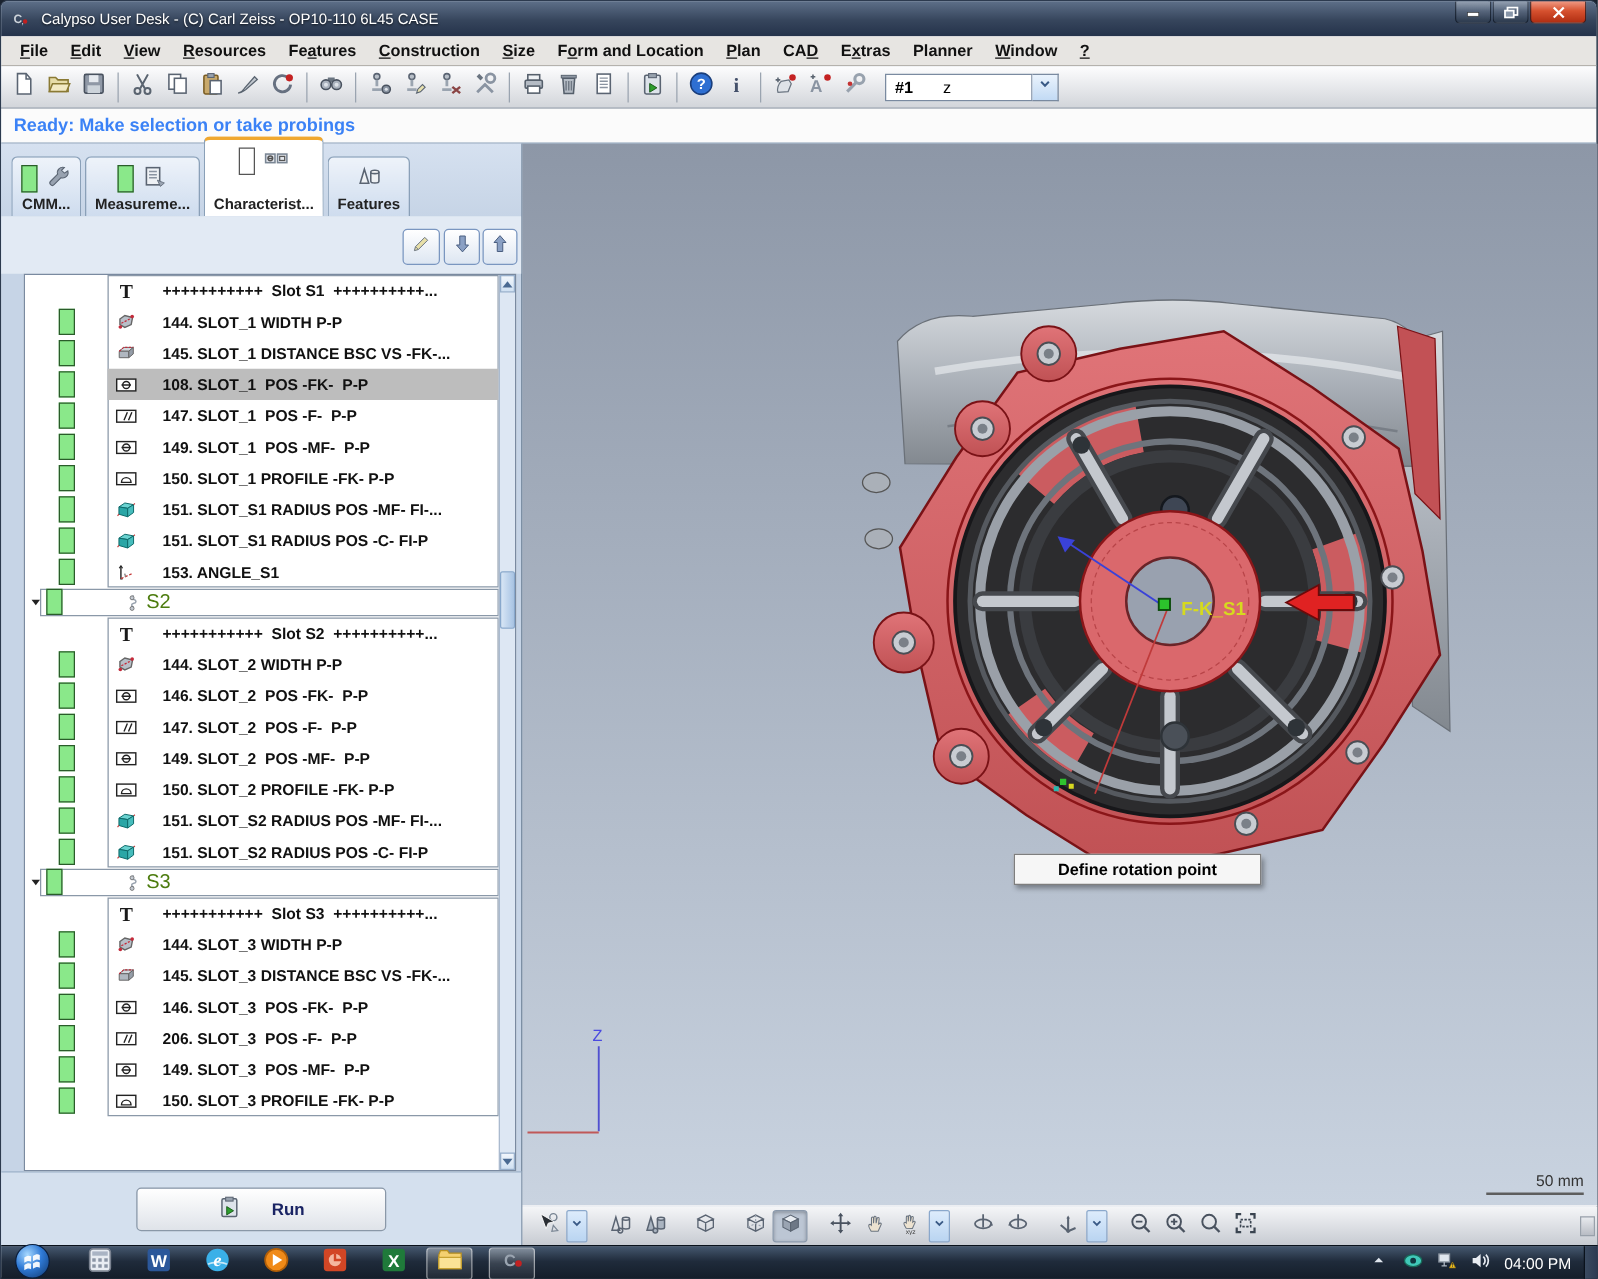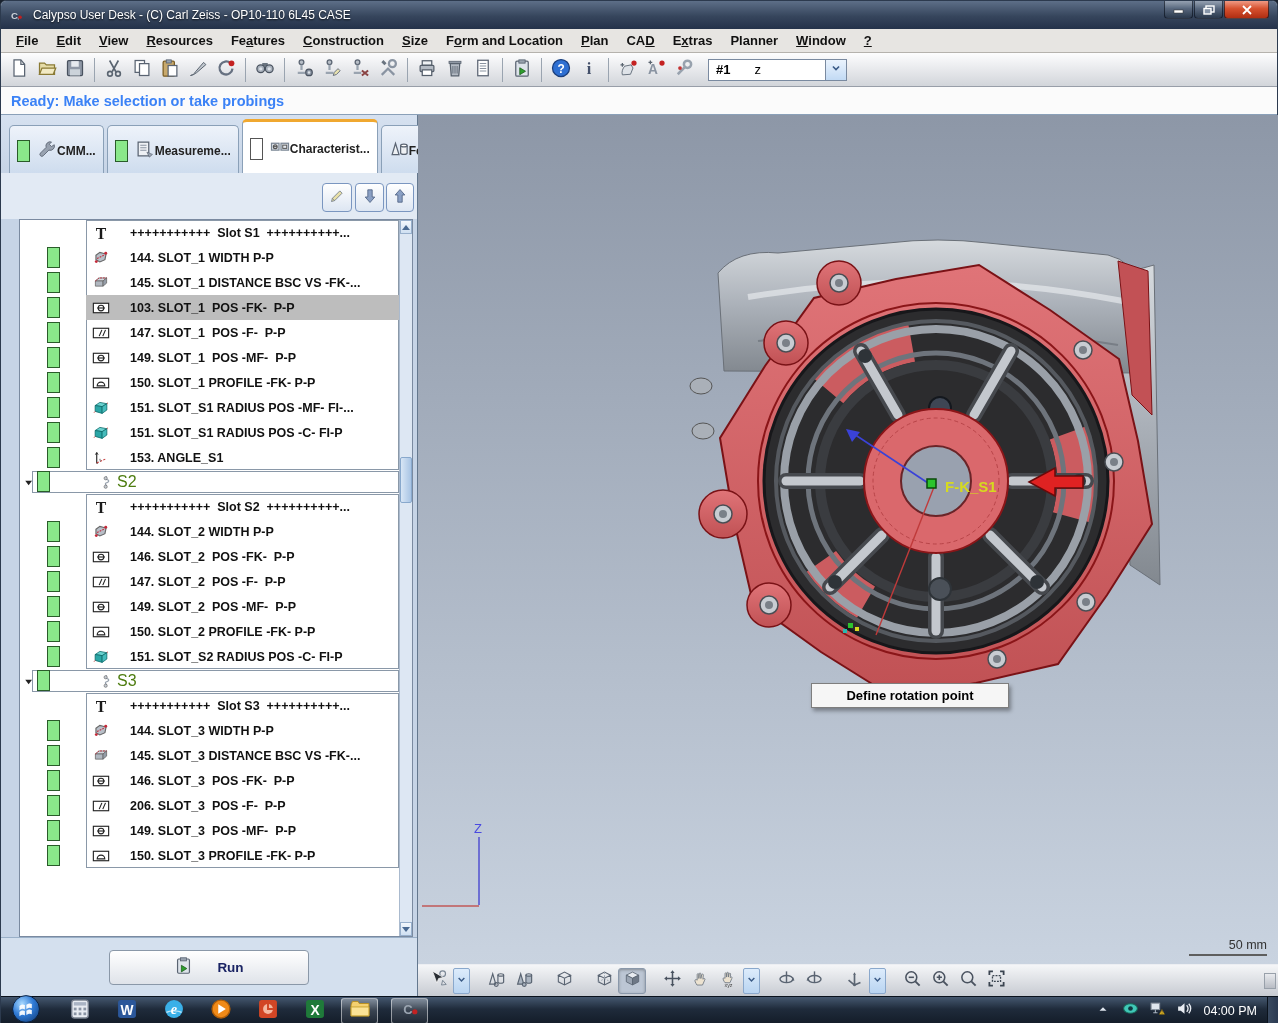--- a/index.html
+++ b/index.html
@@ -23,22 +23,22 @@
 .sep{width:1px;height:24px;background:#9aa4b0;margin:0 5px}
 .combo{display:flex;align-items:center;margin-left:10px}
 .combo .field{width:118px;height:22px;background:#fff;border:1px solid #7a8aa0;display:flex;align-items:center;font-size:13px;font-weight:bold;padding-left:7px}
 .combo .ax{margin-left:24px;font-weight:normal}
 .combo .drop{width:21px;height:22px;background:linear-gradient(#eaf3fd,#c2daf4);border:1px solid #7a8aa0;border-left:none;display:flex;align-items:center;justify-content:center}
 
 .statusbar{height:28px;background:#fbfbfb;border-bottom:1px solid #8aa0b8;display:flex;align-items:center;padding-left:10px;font-weight:bold;font-size:14.5px;color:#3b82f6}
 
 .leftpanel{position:absolute;left:0;top:114px;width:417px;height:881px;background:#c6d4e6;border-right:1px solid #64788e;display:flex;flex-direction:column}
 .tabs{height:58px;display:flex;align-items:flex-end;padding-left:8px;background:linear-gradient(#d6e1f0,#c6d4e6)}
-.tab{height:48px;border:1px solid #8aa0b8;border-bottom:none;border-radius:5px 5px 0 0;background:linear-gradient(#eef3fa,#cedcee);margin-right:3px;display:flex;align-items:center;justify-content:space-between;padding:5px 7px 3px;font-size:12px;font-weight:bold;color:#222;cursor:default}
-.tab.active{height:54px;background:#fff;border-top:3px solid #f0a830}
+.tab{height:48px;border:1px solid #8aa0b8;border-bottom:none;border-radius:5px 5px 0 0;background:linear-gradient(#eef3fa,#cedcee);margin-right:3px;display:flex;flex-direction:column;align-items:center;justify-content:space-between;padding:5px 7px 3px;font-size:12px;font-weight:bold;color:#222;cursor:default}
+.tab.active{height:64px;background:#fff;border-top:3px solid #f0a830}
 .tab .trow{display:flex;align-items:center;gap:7px}
 .tabstate{width:13px;height:22px;border:1px solid #2a5c2a;background:#8ae88a}
 .tabstate.white{background:#fff;border-color:#555}
 .ptool{height:46px;position:relative;background:#e2eaf4}
 .pbtn{position:absolute;top:10px;height:29px;border:1px solid #7a96c0;border-radius:4px;background:linear-gradient(#ffffff,#dde6f2);display:flex;align-items:center;justify-content:center}
 .treewrap{flex:1;margin-left:18px;margin-right:4px;background:#fff;border:1px solid #7a8aa0;position:relative;overflow:hidden}
 .sect{position:relative;z-index:0}
 .rowsbox{position:relative;z-index:0}
 .rowsbox .frame{position:absolute;left:66px;right:13px;top:0;bottom:0;border:1px solid #8a98a8;z-index:-2}
 .row{height:25px;position:relative}
@@ -425,21 +425,21 @@
             </div>
             <div class="row sel">
               <span class="st"></span>
               <span class="ric">
                 <svg viewBox="0 0 16 16" width="18" height="18">
                   <rect x="1.2" y="3.8" width="13.6" height="8.4" fill="#fff" stroke="#222"></rect>
                   <circle cx="8" cy="8" r="2.5" fill="none" stroke="#222"></circle>
                   <path d="M4.6 8h6.8" stroke="#222"></path>
                 </svg>
               </span>
-              <span class="lbl">103. SLOT_1  POS -FK-  P-P</span>
+              <span class="lbl">108. SLOT_1  POS -FK-  P-P</span>
             </div>
             <div class="row">
               <span class="st"></span>
               <span class="ric">
                 <svg viewBox="0 0 16 16" width="18" height="18">
                   <rect x="1.2" y="3.8" width="13.6" height="8.4" fill="#fff" stroke="#222"></rect>
                   <path d="M6.4 10.8l2.4-5.6M9.6 10.8L12 5.2" stroke="#222"></path>
                 </svg>
               </span>
               <span class="lbl">147. SLOT_1  POS -F-  P-P</span>
@@ -575,20 +575,32 @@
             </div>
             <div class="row">
               <span class="st"></span>
               <span class="ric">
                 <svg viewBox="0 0 16 16" width="18" height="18">
                   <rect x="1.2" y="3.8" width="13.6" height="8.4" fill="#fff" stroke="#222"></rect>
                   <path d="M4.6 10.6a3.4 3.4 0 0 1 6.8 0z" fill="none" stroke="#222"></path>
                 </svg>
               </span>
               <span class="lbl">150. SLOT_2 PROFILE -FK- P-P</span>
+            </div>
+            <div class="row">
+              <span class="st"></span>
+              <span class="ric">
+                <svg viewBox="0 0 16 16" width="18" height="18">
+                  <path d="M2.8 5.8L7 3l6.2 1.2L9 6.8z" fill="#6ad2d0" stroke="#0c6a6a" stroke-width=".7"></path>
+                  <path d="M2.8 5.8L9 6.8v6L2.8 11z" fill="#2aa6a6" stroke="#0c6a6a" stroke-width=".7"></path>
+                  <path d="M9 6.8l4.2-2.6v5.6L9 12.8z" fill="#46bcbc" stroke="#0c6a6a" stroke-width=".7"></path>
+                  <path d="M2.8 11l-1 1.2M13.2 4.2l1-.8" stroke="#c43a3a" stroke-width=".8"></path>
+                </svg>
+              </span>
+              <span class="lbl">151. SLOT_S2 RADIUS POS -MF- FI-...</span>
             </div>
             <div class="row">
               <span class="st"></span>
               <span class="ric">
                 <svg viewBox="0 0 16 16" width="18" height="18">
                   <path d="M2.8 5.8L7 3l6.2 1.2L9 6.8z" fill="#6ad2d0" stroke="#0c6a6a" stroke-width=".7"></path>
                   <path d="M2.8 5.8L9 6.8v6L2.8 11z" fill="#2aa6a6" stroke="#0c6a6a" stroke-width=".7"></path>
                   <path d="M9 6.8l4.2-2.6v5.6L9 12.8z" fill="#46bcbc" stroke="#0c6a6a" stroke-width=".7"></path>
                   <path d="M2.8 11l-1 1.2M13.2 4.2l1-.8" stroke="#c43a3a" stroke-width=".8"></path>
                 </svg>

